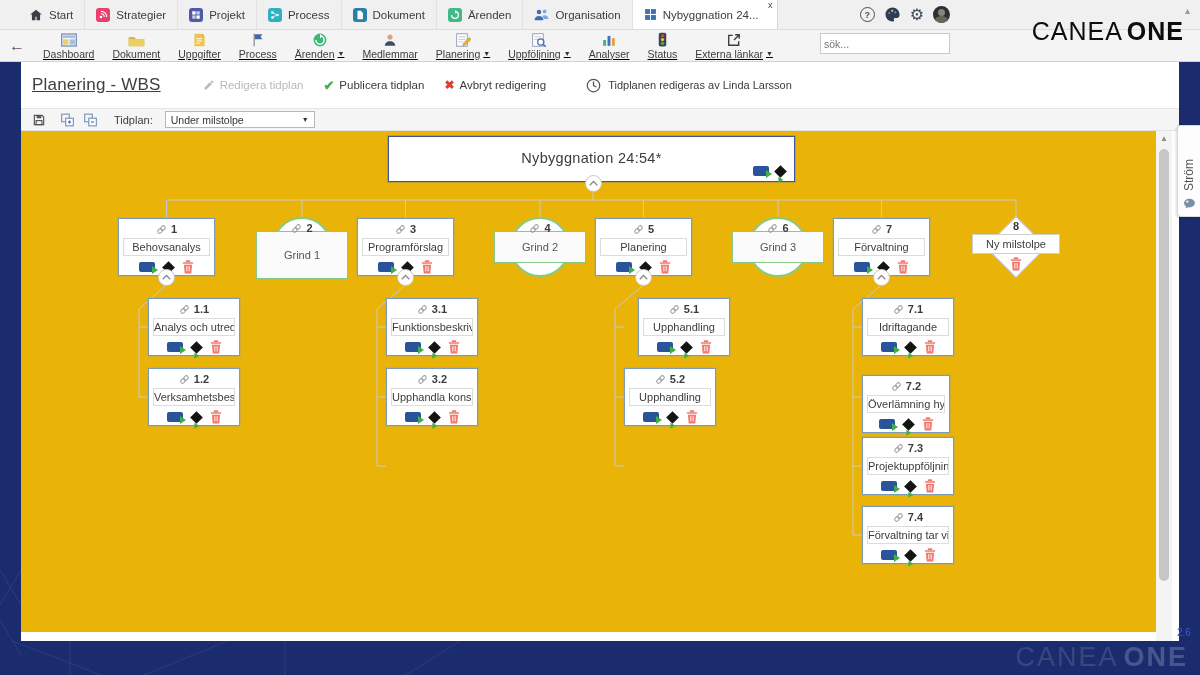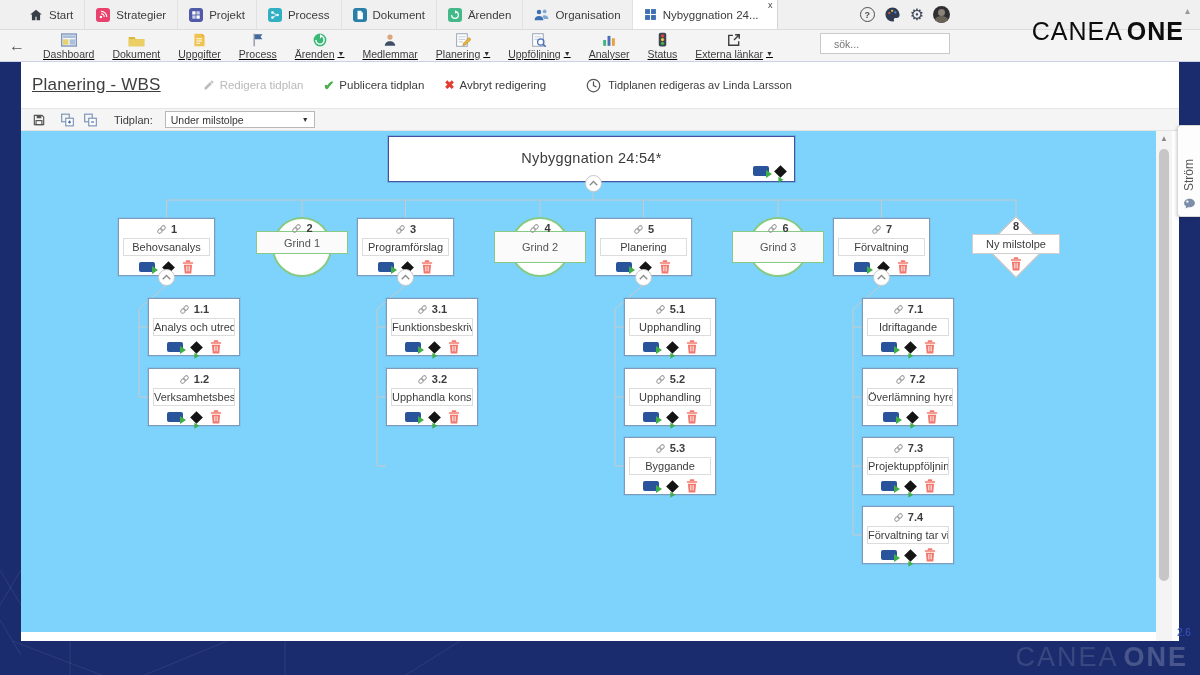--- a/index.html
+++ b/index.html
@@ -24,21 +24,21 @@
   .avatar::after { content:""; position:absolute; left:2px; top:10px; width:13px; height:8px; border-radius:50% 50% 0 0; background:#6a6458; }
 
   
   .modbar { position:absolute; left:0; top:30px; width:1200px; height:32px; background:#f4f4f5; border-bottom:1px solid #c9d2e8; display:flex; align-items:center; }
   .back-arrow { width:34px; text-align:center; font-size:16px; color:#555; }
   .mod-item { display:flex; flex-direction:column; align-items:center; justify-content:center; gap:1px; padding:0 9px; height:32px; font-size:10.5px; color:#3c3c3c; position:relative; }
   .mod-item .lbl-row { display:flex; align-items:center; gap:3px; }
   .dd-caret { font-size:7px; color:#333; }
   .mod-icon { height:15px; display:flex; align-items:flex-end; }
 
-  .searchbox { position:absolute; left:820px; top:33px; width:130px; height:21px; background:#fff; border:1px solid #c9c9c9; display:flex; align-items:center; padding:0 13px; }
+  .searchbox { position:absolute; left:820px; top:33px; width:130px; height:21px; background:#fff; border:1px solid #c9c9c9; display:flex; align-items:center; padding:0 3px; }
   .searchbox input { border:0; outline:0; flex:1; font-size:10.5px; color:#888; font-family:"Liberation Sans",sans-serif; background:transparent; }
   .logo { position:absolute; right:16px; top:17px; font-size:25px; letter-spacing:1px; color:#0d0d0d; }
   .logo .l1 { font-weight:400; } .logo .l2 { font-weight:800; margin-left:4px; }
 
   
   .content { position:absolute; left:21px; top:62px; width:1158px; height:579px; background:#ffffff; }
 
   .page-header { position:absolute; left:0; top:0; width:100%; height:47px; border-bottom:1px solid #e6e6e6; display:flex; align-items:center; }
   .page-title { font-size:17px; color:#3e3e3e; margin-left:11px; letter-spacing:.2px;text-decoration:underline; }
   .actions { display:flex; align-items:center; gap:20px; margin-left:42px; font-size:11.5px; color:#3c3c3c; }
@@ -46,21 +46,21 @@
   .action.disabled { color:#b9b9b9; }
   .check-glyph { color:var(--publish-green,#4cae4c); font-weight:bold; font-size:13px; }
   .x-glyph { color:var(--cancel-red,#e23b30); font-weight:bold; font-size:12px; }
   .status-note { display:flex; align-items:center; gap:7px; margin-left:20px; font-size:11px; color:#3c3c3c; }
 
   .wbs-strip { position:absolute; left:0; top:47px; width:100%; height:22px; background:#f5f5f5; border-bottom:1px solid #e3e3e3; display:flex; align-items:center; gap:8px; padding-left:11px; font-size:11px; color:#3c3c3c; }
   .strip-sel { width:150px; height:17px; background:#fff; border:1px solid #b8b8b8; display:flex; align-items:center; font-size:10.5px; color:#333; padding:0 5px; justify-content:space-between; margin-left:4px; }
   .strip-sel .caret { font-size:7px; color:#333; }
 
   
-  .canvas { position:absolute; left:0; top:69px; width:1135px; height:501px; background:#7dd3fc; }
+  .canvas { position:absolute; left:0; top:69px; width:1135px; height:501px; background:#eab308; }
   .canvas svg.wires { position:absolute; left:0; top:0; z-index:0; }
 
   .node-task { position:absolute; background:#fff; border:1px solid var(--task-border,#7d9cbd); box-shadow:0 0 0 1px rgba(125,156,189,.22); z-index:2; }
   .node-task.root { border:1px solid var(--root-border,#4353a4); box-shadow:0 0 0 1px rgba(67,83,164,.25); }
   .n-head { display:flex; align-items:center; justify-content:center; gap:4px; height:16px; margin-top:2px; font-size:11px; font-weight:bold; color:#3c3c3c; }
   .n-label { margin:1px 4px 0 4px; height:18px; border:1px solid #dcdcdc; background:#fff; font-size:11px; color:#3c3c3c; display:block; line-height:16px; text-align:center; white-space:nowrap; overflow:hidden; }
   .n-icons { display:flex; align-items:center; justify-content:center; gap:9px; height:18px; margin-top:2px; }
   .root-label { position:absolute; left:0; right:0; top:13px; text-align:center; font-size:14.5px; color:#3c3c3c; letter-spacing:.3px; }
   .root-icons { position:absolute; right:9px; bottom:5px; display:flex; gap:7px; align-items:center; }
 
@@ -513,21 +513,21 @@
                 <rect x="1" y="4" width="18" height="2.6" rx="1.3" fill="#f2786d"></rect>
                 <rect x="6" y="0.5" width="8" height="3" rx="1.5" fill="#f2786d"></rect>
                 <path d="M3 8h14l-1.4 15H4.4z" fill="#f2786d"></path>
                 <path d="M7.5 10.5v9M10 10.5v9M12.5 10.5v9" stroke="#fff" stroke-width="1.1"></path>
               </svg>
             </span>
           </div>
         </div>
         <div class="node-gate" style="left: 235px; top: 86px; width: 92px; height: 60px;">
           <div class="gate-circle" style="left: 16px; top: 0px; width: 60px; height: 60px;"></div>
-          <div class="gate-rect" style="left: 0px; top: 14px; width: 92px; height: 23px;">
+          <div class="gate-rect" style="left: 0px; top: 14px; width: 92px; height: 48px;">
             <span>Grind 1</span>
           </div>
           <div class="gate-num" style="top: 5px;">
             <span style="display: inline-flex;">
               <svg width="11" height="11" viewBox="0 0 24 24">
                 <g transform="rotate(-45 12 12)" fill="none" stroke="#9a9a9a" stroke-width="2.2">
                   <rect x="2" y="8" width="11" height="8" rx="4"></rect>
                   <rect x="11" y="8" width="11" height="8" rx="4"></rect>
                 </g>
               </svg>
@@ -659,21 +659,21 @@
                 <path d="M7.5 10.5v9M10 10.5v9M12.5 10.5v9" stroke="#fff" stroke-width="1.1"></path>
               </svg>
             </span>
           </div>
         </div>
         <div class="chev" style="left: 614px; top: 137.5px;">
           <svg width="9" height="6" viewBox="0 0 12 8">
             <path d="M1 7 6 2l5 5" fill="none" stroke="#8a8a8a" stroke-width="1.8"></path>
           </svg>
         </div>
-        <div class="node-task" style="left: 603px; top: 167px; width: 92px; height: 58px;">
+        <div class="node-task" style="left: 617px; top: 167px; width: 92px; height: 58px;">
           <div class="n-head">
             <span style="display: inline-flex;">
               <svg width="11" height="11" viewBox="0 0 24 24">
                 <g transform="rotate(-45 12 12)" fill="none" stroke="#9a9a9a" stroke-width="2.2">
                   <rect x="2" y="8" width="11" height="8" rx="4"></rect>
                   <rect x="11" y="8" width="11" height="8" rx="4"></rect>
                 </g>
               </svg>
             </span>
             <span>5.1</span>
@@ -698,46 +698,20 @@
               <svg width="11" height="11" viewBox="0 0 24 24">
                 <g transform="rotate(-45 12 12)" fill="none" stroke="#9a9a9a" stroke-width="2.2">
                   <rect x="2" y="8" width="11" height="8" rx="4"></rect>
                   <rect x="11" y="8" width="11" height="8" rx="4"></rect>
                 </g>
               </svg>
             </span>
             <span>5.2</span>
           </div>
           <div class="n-label">Upphandling</div>
-          <div class="n-icons">
-            <span class="ic-card"></span>
-            <span class="ic-dia"></span>
-            <span style="display: inline-flex;">
-              <svg class="ic-trash" viewBox="0 0 20 24">
-                <rect x="1" y="4" width="18" height="2.6" rx="1.3" fill="#f2786d"></rect>
-                <rect x="6" y="0.5" width="8" height="3" rx="1.5" fill="#f2786d"></rect>
-                <path d="M3 8h14l-1.4 15H4.4z" fill="#f2786d"></path>
-                <path d="M7.5 10.5v9M10 10.5v9M12.5 10.5v9" stroke="#fff" stroke-width="1.1"></path>
-              </svg>
-            </span>
-          </div>
-        </div>
-        <div class="node-task" style="left: 603px; top: 306px; width: 92px; height: 58px;">
-          <div class="n-head">
-            <span style="display: inline-flex;">
-              <svg width="11" height="11" viewBox="0 0 24 24">
-                <g transform="rotate(-45 12 12)" fill="none" stroke="#9a9a9a" stroke-width="2.2">
-                  <rect x="2" y="8" width="11" height="8" rx="4"></rect>
-                  <rect x="11" y="8" width="11" height="8" rx="4"></rect>
-                </g>
-              </svg>
-            </span>
-            <span>5.3</span>
-          </div>
-          <div class="n-label">Byggande</div>
           <div class="n-icons">
             <span class="ic-card"></span>
             <span class="ic-dia"></span>
             <span style="display: inline-flex;">
               <svg class="ic-trash" viewBox="0 0 20 24">
                 <rect x="1" y="4" width="18" height="2.6" rx="1.3" fill="#f2786d"></rect>
                 <rect x="6" y="0.5" width="8" height="3" rx="1.5" fill="#f2786d"></rect>
                 <path d="M3 8h14l-1.4 15H4.4z" fill="#f2786d"></path>
                 <path d="M7.5 10.5v9M10 10.5v9M12.5 10.5v9" stroke="#fff" stroke-width="1.1"></path>
               </svg>
@@ -811,21 +785,21 @@
             <span style="display: inline-flex;">
               <svg class="ic-trash" viewBox="0 0 20 24">
                 <rect x="1" y="4" width="18" height="2.6" rx="1.3" fill="#f2786d"></rect>
                 <rect x="6" y="0.5" width="8" height="3" rx="1.5" fill="#f2786d"></rect>
                 <path d="M3 8h14l-1.4 15H4.4z" fill="#f2786d"></path>
                 <path d="M7.5 10.5v9M10 10.5v9M12.5 10.5v9" stroke="#fff" stroke-width="1.1"></path>
               </svg>
             </span>
           </div>
         </div>
-        <div class="node-task" style="left: 841px; top: 237px; width: 96px; height: 58px;">
+        <div class="node-task" style="left: 841px; top: 244px; width: 88px; height: 58px;">
           <div class="n-head">
             <span style="display: inline-flex;">
               <svg width="11" height="11" viewBox="0 0 24 24">
                 <g transform="rotate(-45 12 12)" fill="none" stroke="#9a9a9a" stroke-width="2.2">
                   <rect x="2" y="8" width="11" height="8" rx="4"></rect>
                   <rect x="11" y="8" width="11" height="8" rx="4"></rect>
                 </g>
               </svg>
             </span>
             <span>7.2</span>

